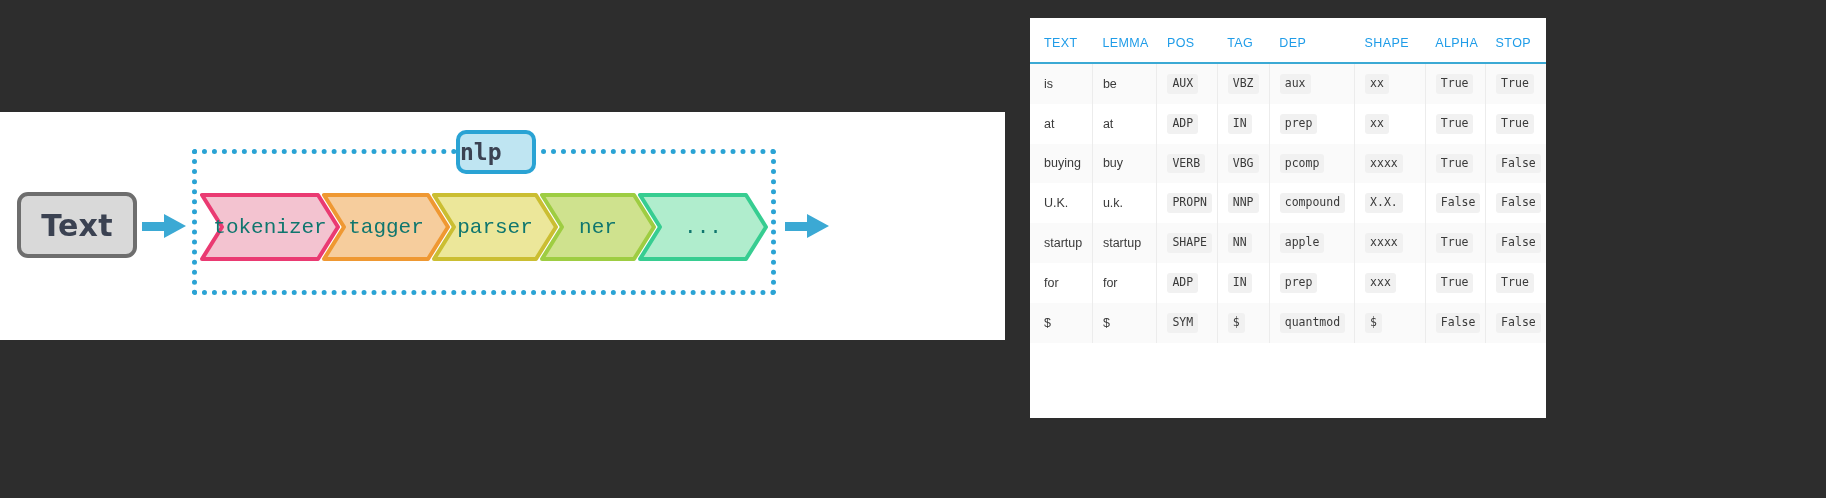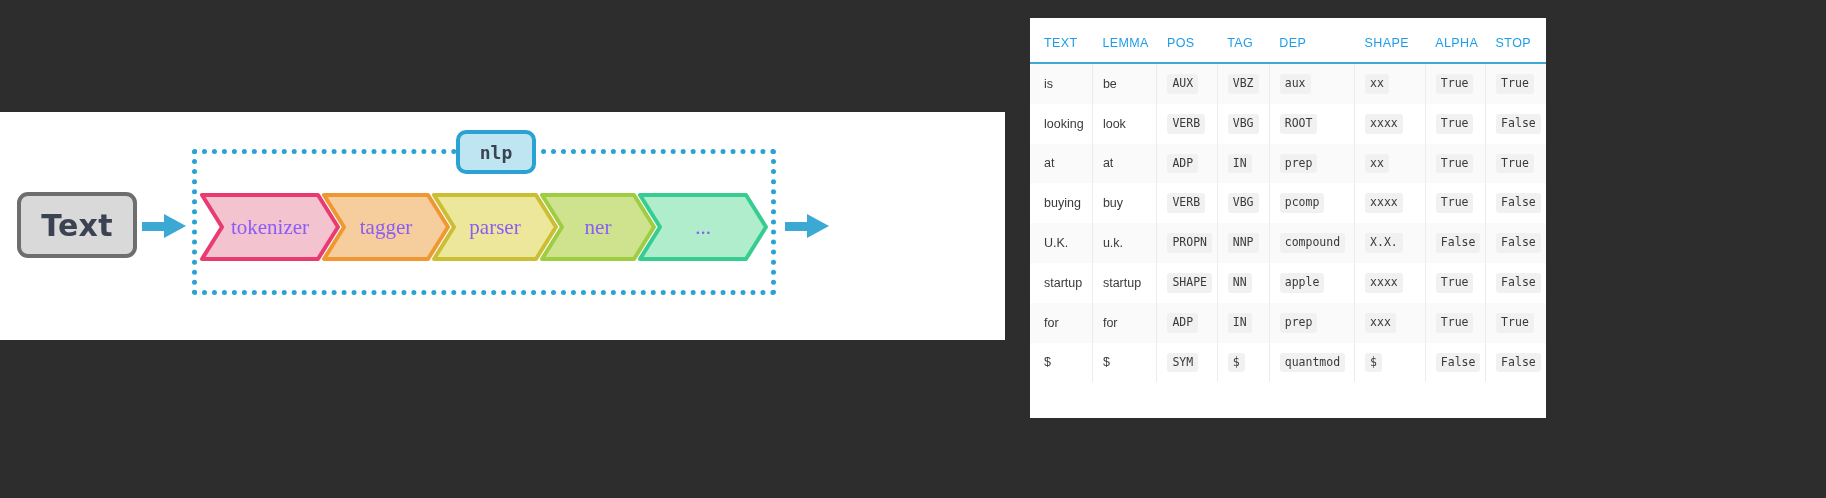--- a/index.html
+++ b/index.html
@@ -97,44 +97,44 @@
 
   .nlp-badge {
     position: absolute;
     left: 456px; top: 18px;
     width: 80px; height: 44px;
     background: #bfe5f2;
     border: 4px solid #2aa3d4;
     border-radius: 10px;
     display: flex;
     align-items: center;
-    justify-content: center;
+    justify-content: flex-start;
     font-family: "DejaVu Sans Mono", monospace;
-    font-size: 18px;
+    font-size: 23px;
     font-weight: 700;
     color: #3b4252;
     z-index: 5;
   }
 
   
   .chevron-strip {
     position: absolute;
     left: 200px; top: 81px;
     height: 68px;
     display: flex;
     align-items: stretch;
   }
   .chev {
     position: relative;
     display: flex;
     align-items: center;
     justify-content: center;
     font-size: 21px;
-    color: #8b5cf6;
-    font-family: Liberation Serif, serif;
+    color: #0f766e;
+    font-family: Liberation Mono, monospace;
   }
   .chev .label { position: relative; z-index: 3; padding: 0 4px; }
   .chev svg { position: absolute; left: 0; top: 0; width: 100%; height: 100%; }
 
   .chev.c0 { width: 140px; margin-right: -18px; z-index: 9; }
   .chev.c1 { width: 128px; margin-right: -18px; z-index: 8; }
   .chev.c2 { width: 126px; margin-right: -18px; z-index: 7; text-align: right; }
   .chev.c3 { width: 116px; margin-right: -18px; z-index: 6; }
   .chev.c4 { width: 130px; z-index: 5; }
 
@@ -294,30 +294,20 @@
             <td class="col-text plain-cell">is</td>
             <td class="col-lemma plain-cell">be</td>
             <td class="col-pos chip-cell"><span class="chip">AUX</span></td>
             <td class="col-tag chip-cell"><span class="chip">VBZ</span></td>
             <td class="col-dep chip-cell"><span class="chip">aux</span></td>
             <td class="col-shape chip-cell"><span class="chip">xx</span></td>
             <td class="col-alpha chip-cell"><span class="chip">True</span></td>
             <td class="col-stop chip-cell"><span class="chip">True</span></td>
           </tr>
           <tr>
-            <td class="col-text plain-cell">looking</td>
-            <td class="col-lemma plain-cell">look</td>
-            <td class="col-pos chip-cell"><span class="chip">VERB</span></td>
-            <td class="col-tag chip-cell"><span class="chip">VBG</span></td>
-            <td class="col-dep chip-cell"><span class="chip">ROOT</span></td>
-            <td class="col-shape chip-cell"><span class="chip">xxxx</span></td>
-            <td class="col-alpha chip-cell"><span class="chip">True</span></td>
-            <td class="col-stop chip-cell"><span class="chip">False</span></td>
-          </tr>
-          <tr>
             <td class="col-text plain-cell">at</td>
             <td class="col-lemma plain-cell">at</td>
             <td class="col-pos chip-cell"><span class="chip">ADP</span></td>
             <td class="col-tag chip-cell"><span class="chip">IN</span></td>
             <td class="col-dep chip-cell"><span class="chip">prep</span></td>
             <td class="col-shape chip-cell"><span class="chip">xx</span></td>
             <td class="col-alpha chip-cell"><span class="chip">True</span></td>
             <td class="col-stop chip-cell"><span class="chip">True</span></td>
           </tr>
           <tr>

